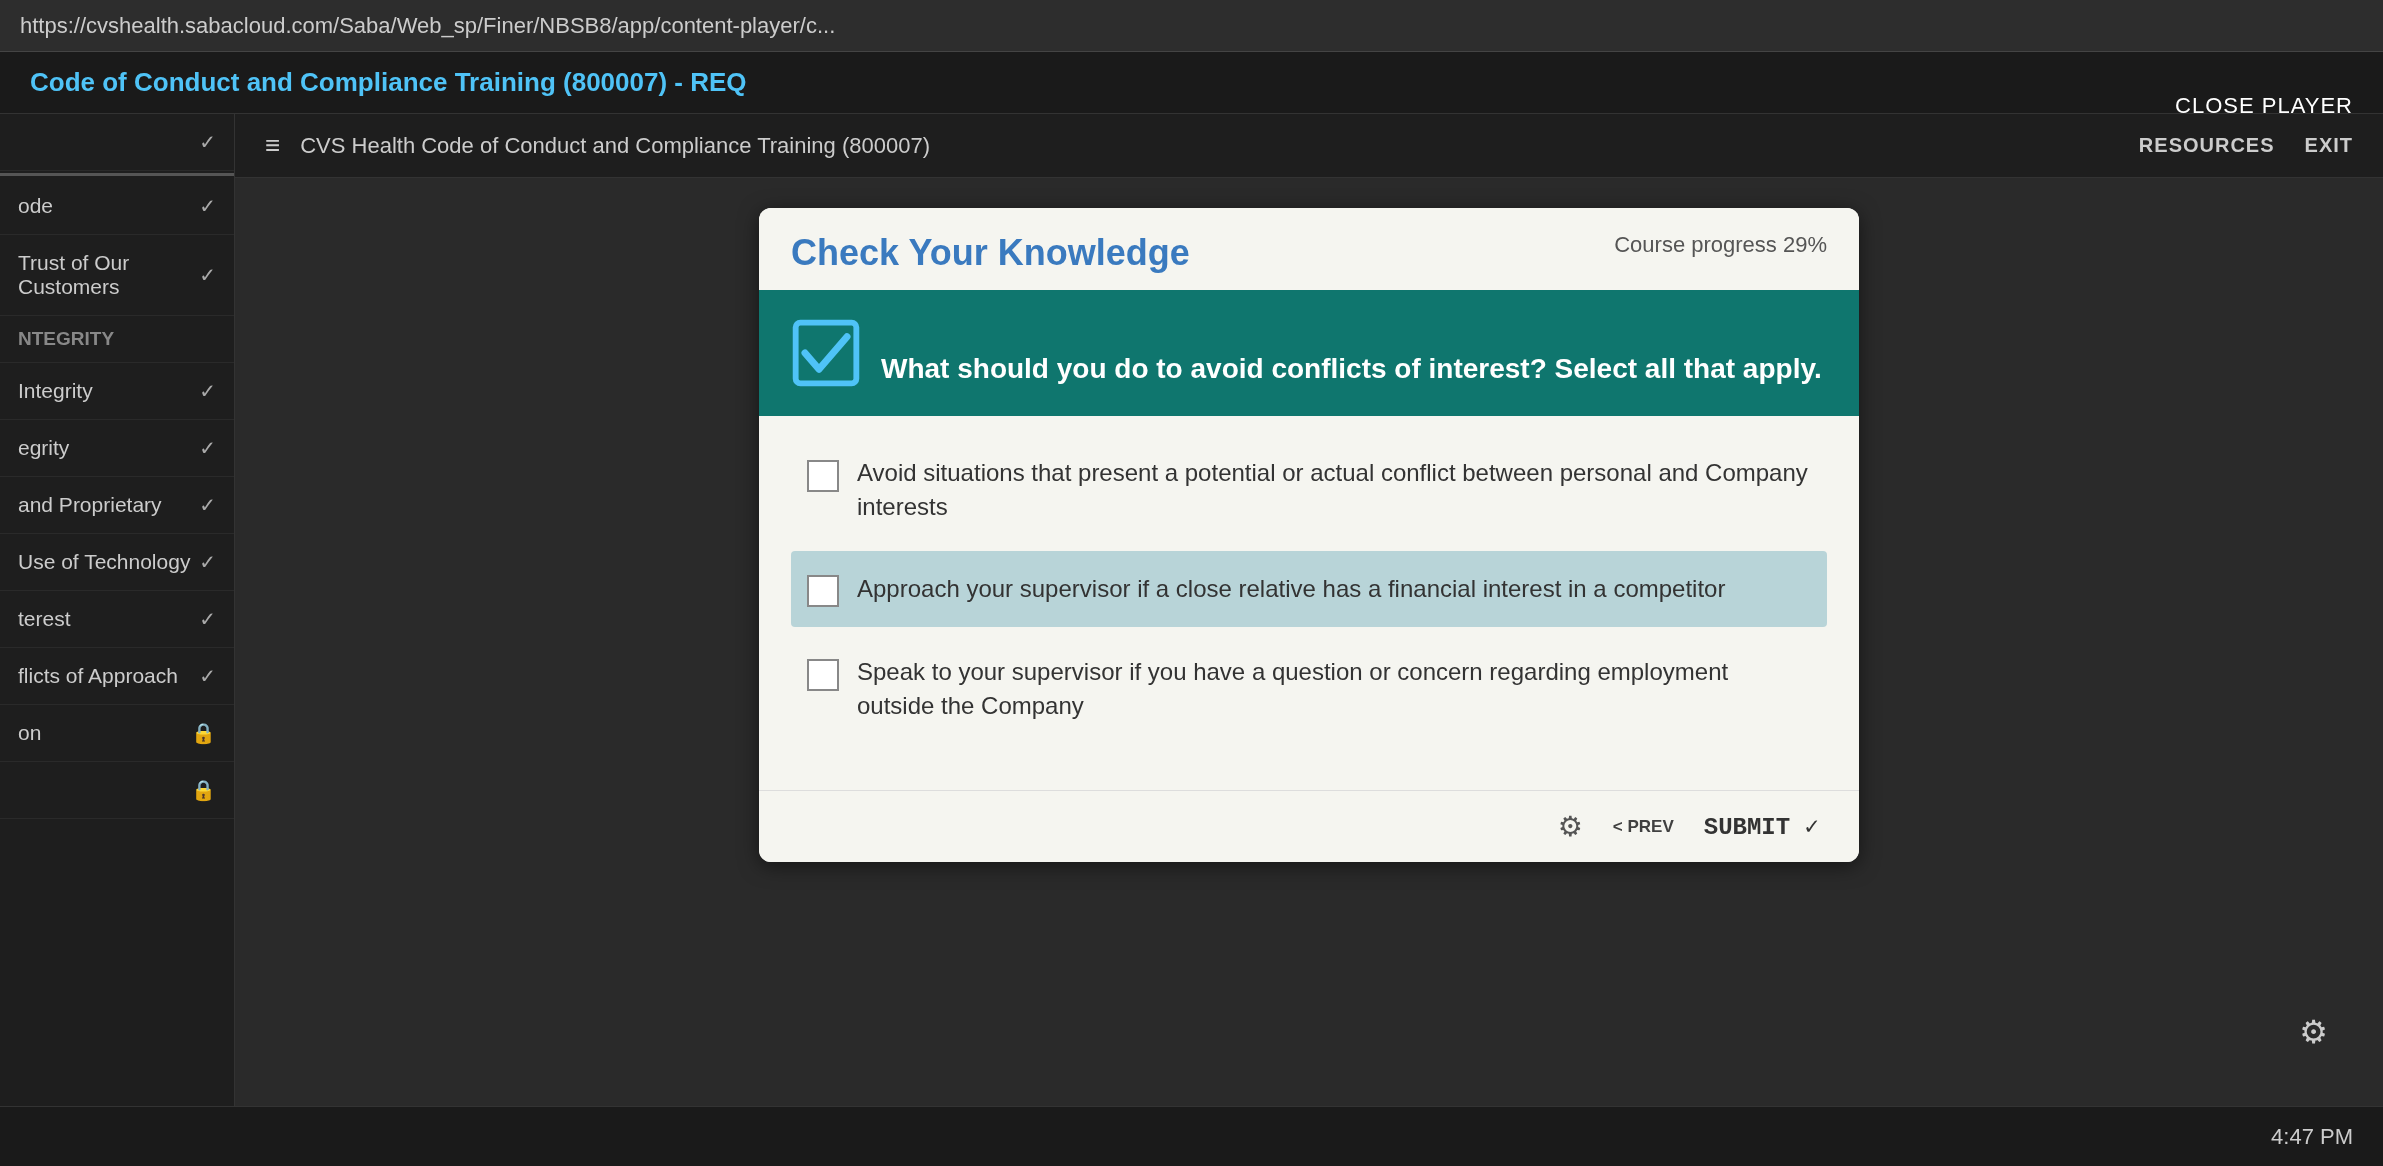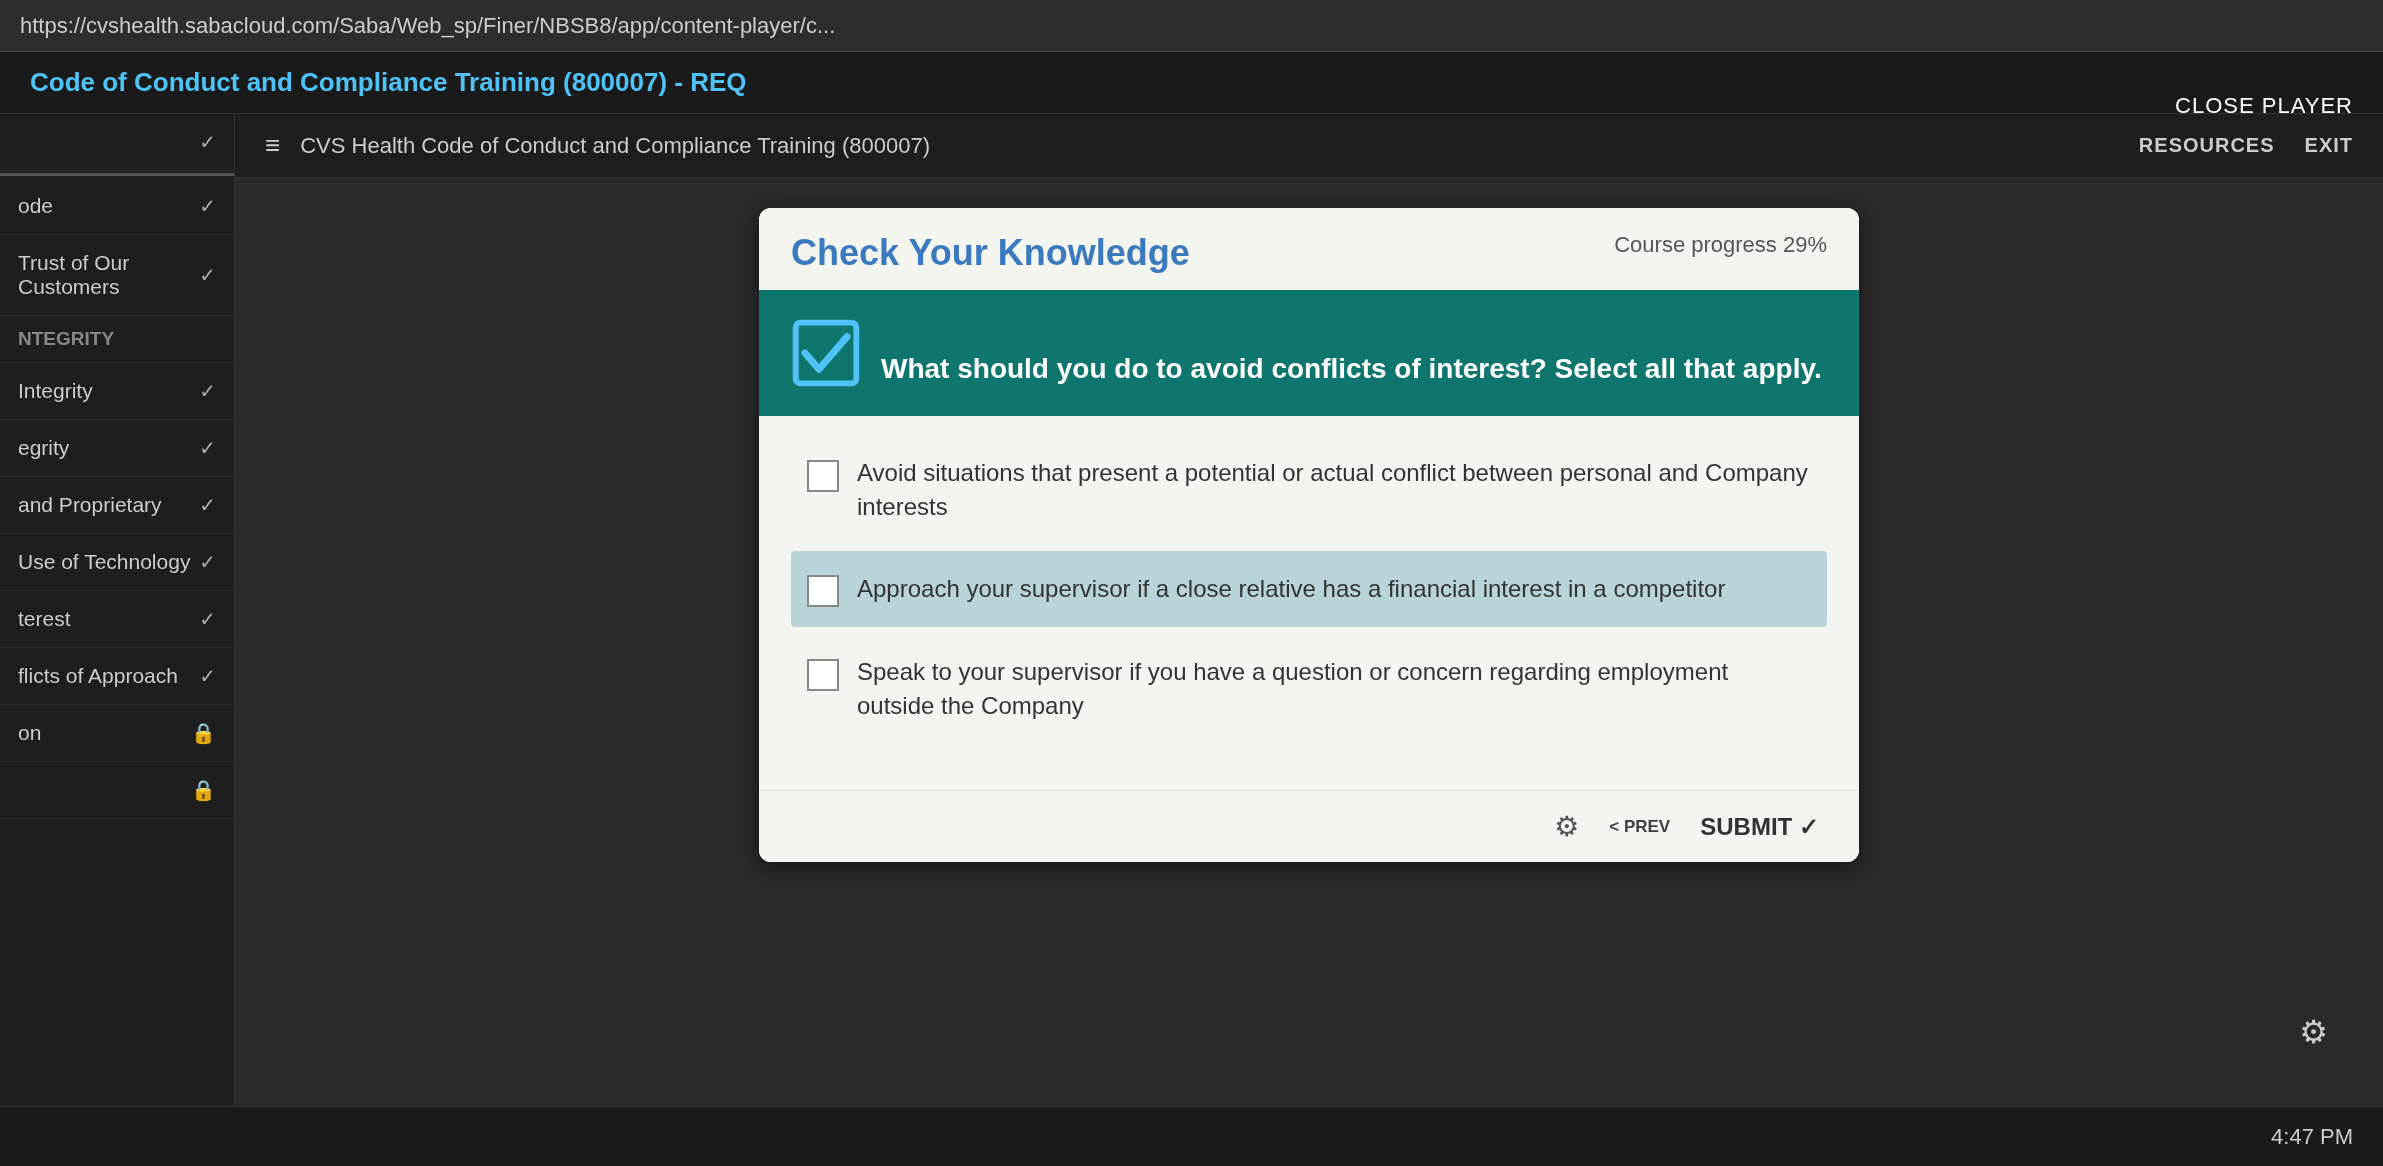--- a/index.html
+++ b/index.html
@@ -274,20 +274,21 @@
     .submit-btn {
       color: #333;
       font-size: 24px;
       font-weight: bold;
       cursor: pointer;
       background: none;
       border: none;
       display: flex;
       align-items: center;
       gap: 6px;
+      font-family: Liberation Mono, monospace;
     }
 
     
     .taskbar {
       background: #1a1a1a;
       height: 60px;
       display: flex;
       align-items: center;
       justify-content: flex-end;
       padding: 0 30px;

